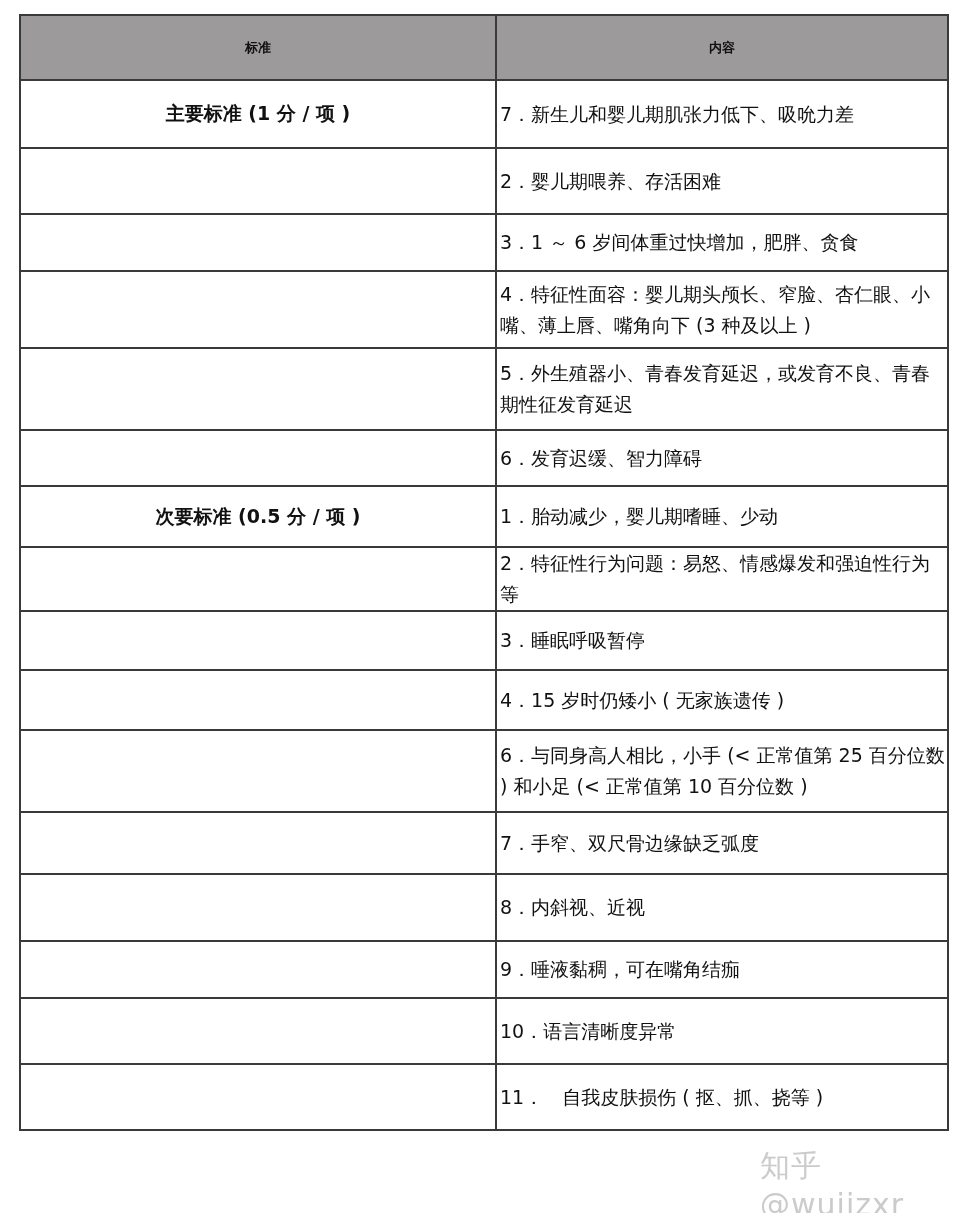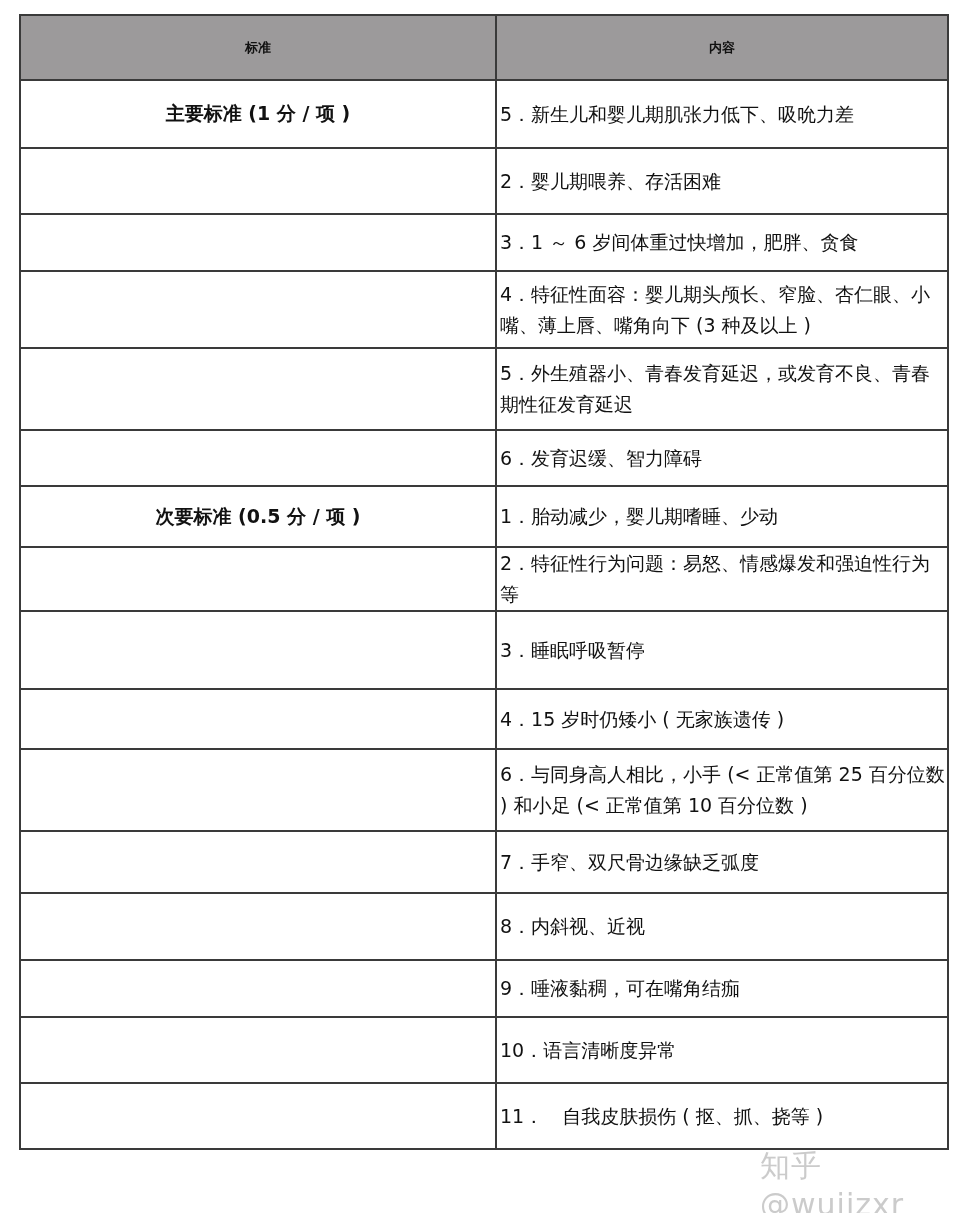--- a/index.html
+++ b/index.html
@@ -23,21 +23,21 @@
     </colgroup>
   <thead>
     <tr>
       <th>标准</th>
       <th>内容</th>
     </tr>
   </thead>
   <tbody id="tbody">
       <tr style="height: 68px;">
         <td class="crit">主要标准 (1 分 / 项 )</td>
-        <td class="content">5．新生儿和婴儿期肌张力低下、吸吮力差</td>
+        <td class="content">7．新生儿和婴儿期肌张力低下、吸吮力差</td>
       </tr>
       <tr style="height: 66px;">
         <td class="crit"></td>
         <td class="content">2．婴儿期喂养、存活困难</td>
       </tr>
       <tr style="height: 57px;">
         <td class="crit"></td>
         <td class="content">3．1 ～ 6 岁间体重过快增加，肥胖、贪食</td>
       </tr>
       <tr style="height: 77px;">
@@ -53,21 +53,21 @@
         <td class="content">6．发育迟缓、智力障碍</td>
       </tr>
       <tr style="height: 61px;">
         <td class="crit">次要标准 (0.5 分 / 项 )</td>
         <td class="content">1．胎动减少，婴儿期嗜睡、少动</td>
       </tr>
       <tr style="height: 61px;">
         <td class="crit"></td>
         <td class="content">2．特征性行为问题：易怒、情感爆发和强迫性行为等</td>
       </tr>
-      <tr style="height: 78px;">
+      <tr style="height: 59px;">
         <td class="crit"></td>
         <td class="content">3．睡眠呼吸暂停</td>
       </tr>
       <tr style="height: 60px;">
         <td class="crit"></td>
         <td class="content">4．15 岁时仍矮小 ( 无家族遗传 )</td>
       </tr>
       <tr style="height: 82px;">
         <td class="crit"></td>
         <td class="content">6．与同身高人相比，小手 (&lt; 正常值第 25 百分位数 ) 和小足 (&lt; 正常值第 10 百分位数 )</td>

